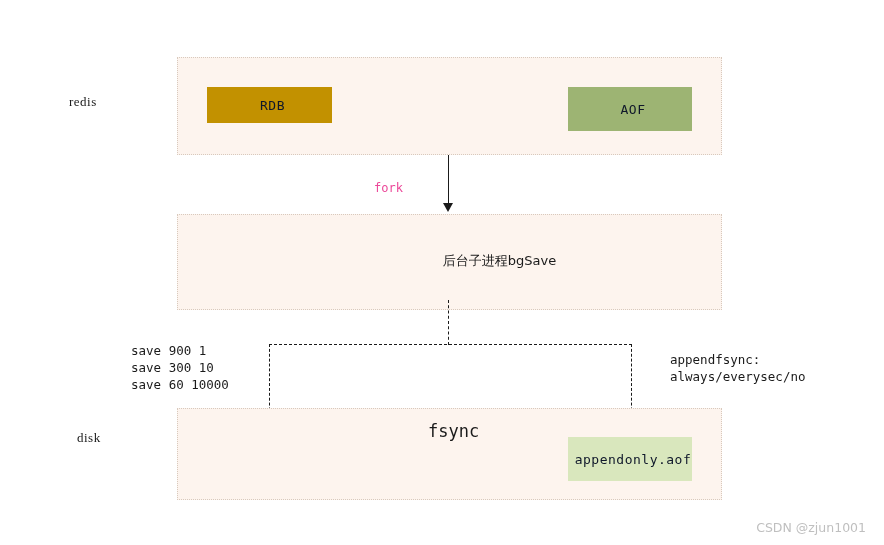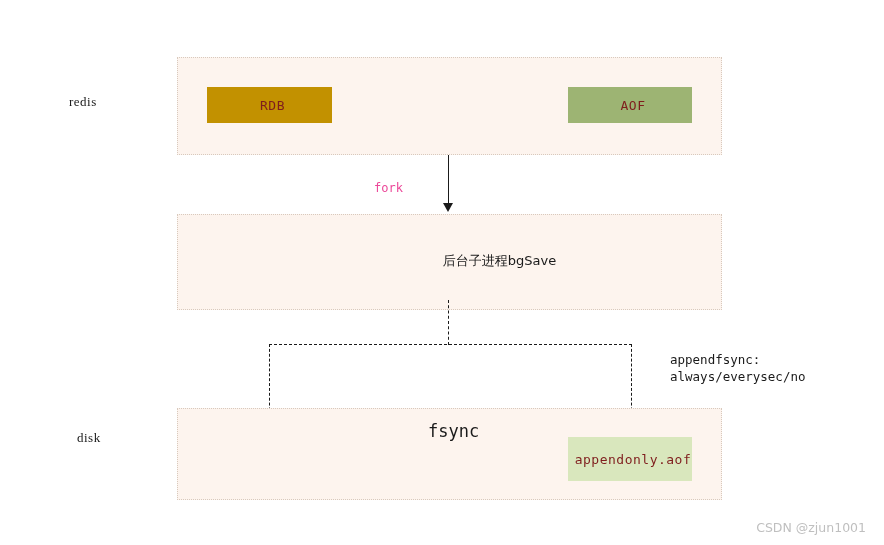--- a/index.html
+++ b/index.html
@@ -43,32 +43,32 @@
   #label-disk  { left: 77px; top: 430px; }
 
   
   .node {
     position: absolute;
     display: flex;
     align-items: center;
     justify-content: center;
     font-family: "DejaVu Sans Mono", "Liberation Mono", monospace;
     font-size: 13px;
-    color: #7f1d1d;
+    color: #0f172a;
     letter-spacing: 0.5px;
     box-sizing: border-box;
     white-space: nowrap;
     padding-left: 6px;
   }
   #node-rdb {
     left: 207px; top: 87px; width: 125px; height: 36px;
     background: #c29100;
   }
   #node-aof {
-    left: 568px; top: 87px; width: 124px; height: 36px;
+    left: 568px; top: 87px; width: 124px; height: 44px;
     background: #9db473;
   }
   #node-dumprdb {
     left: 207px; top: 437px; width: 125px; height: 36px;
     background: #fcd55f;
   }
   #node-appendonlyaof {
     left: 568px; top: 437px; width: 124px; height: 44px;
     background: #d9e7bd;
   }
@@ -196,20 +196,23 @@
 
   <div id="bgsave-text">后台子进程bgSave</div>
 
   <div class="dash-v" id="dash-stem"></div>
   <div class="dash-h" id="dash-bar"></div>
   <div class="dash-v" id="dash-left"></div>
   <div class="dash-v" id="dash-right"></div>
   <div class="dash-arrowhead" id="dash-arrow-left"></div>
   <div class="dash-arrowhead" id="dash-arrow-right"></div>
 
+  <div class="config-text" id="config-save">save 900 1
+save 300 10
+save 60 10000</div>
 
   <div class="config-text" id="config-appendfsync">appendfsync:
 always/everysec/no</div>
 
   <div class="zone" id="zone-disk"></div>
 
   <div id="fsync-label">fsync</div>
 
 
   <div class="node" id="node-appendonlyaof">appendonly.aof</div>

